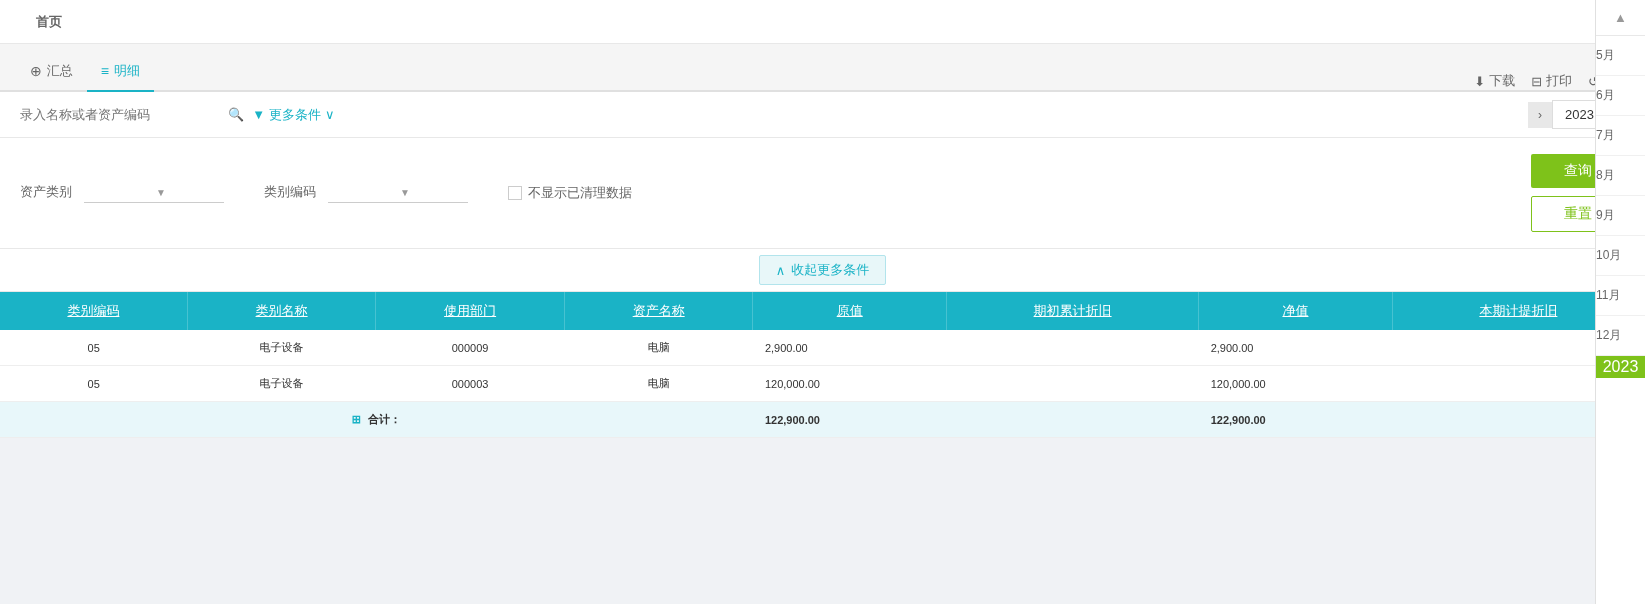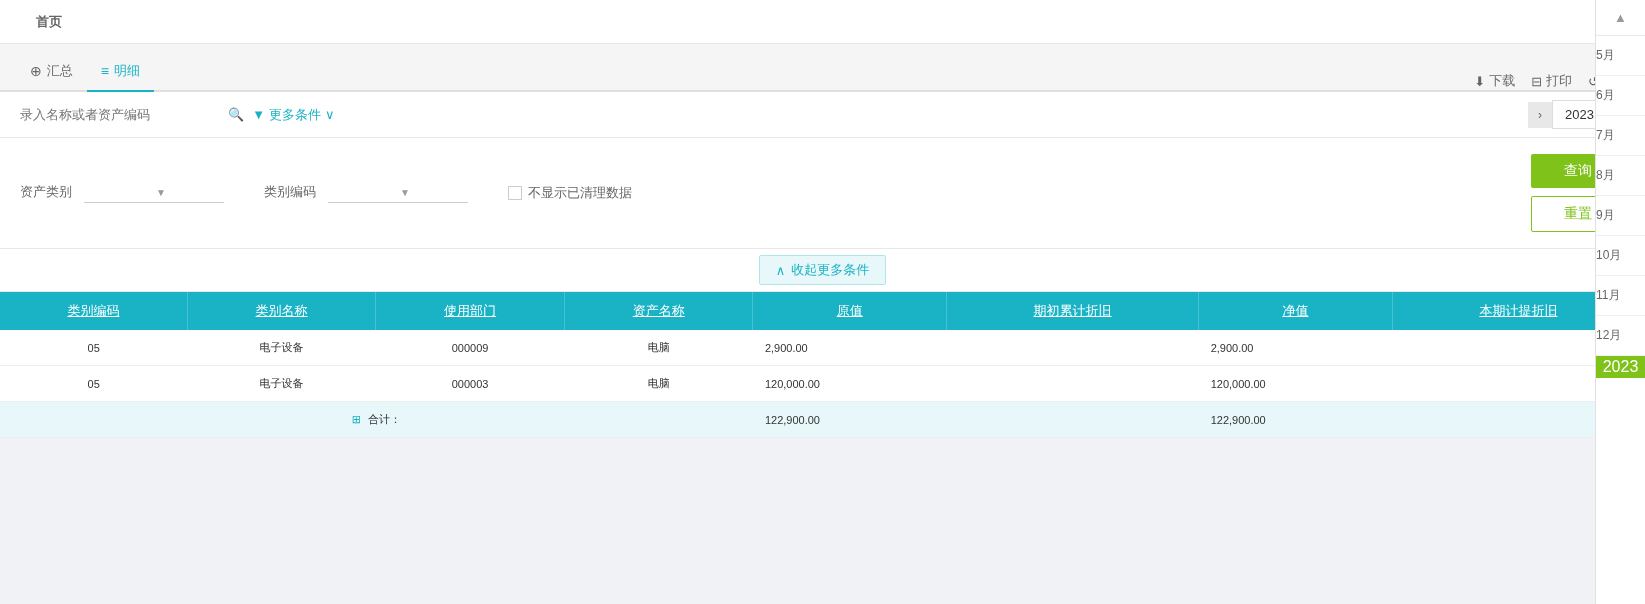--- a/index.html
+++ b/index.html
@@ -49,21 +49,21 @@
 
     
     .table-container { flex: 1; overflow: auto; }
     table { width: 100%; border-collapse: collapse; }
     thead tr { background: #1ab3c6; color: #fff; }
     thead th { padding: 10px 12px; font-size: 13px; font-weight: normal; text-align: center; border-right: 1px solid rgba(255,255,255,0.2); white-space: nowrap; text-decoration: underline; }
     tbody tr { background: #fff; }
     tbody td { padding: 10px 12px; font-size: 11px; border-bottom: 1px solid #eee; text-align: center; }
     tbody td.text-right { text-align: left; }
     .total-row { background: #e8f7fa !important; }
-    .total-row td { font-weight: normal; }
+    .total-row td { font-weight: bold; }
     .total-icon { margin-right: 4px; color: #1ab3c6; }
 
     
     .right-panel { position: fixed; right: 0; top: 0; width: 50px; height: 604px; background: #fff; border-left: 1px solid #e0e0e0; display: flex; flex-direction: column; z-index: 100; }
     .month-item { display: flex; align-items: center; justify-content: flex-start; height: 40px; font-size: 12px; color: #666; cursor: pointer; border-bottom: 1px solid #f0f0f0; }
     .year-badge { background: #7ec21a; color: #fff; font-size: 16px; padding: 2px 4px; text-align: center; }
     .scroll-up { display: flex; align-items: center; justify-content: center; height: 36px; border-bottom: 1px solid #e8e8e8; cursor: pointer; color: #999; }
   </style>
 </head>
 <body>

